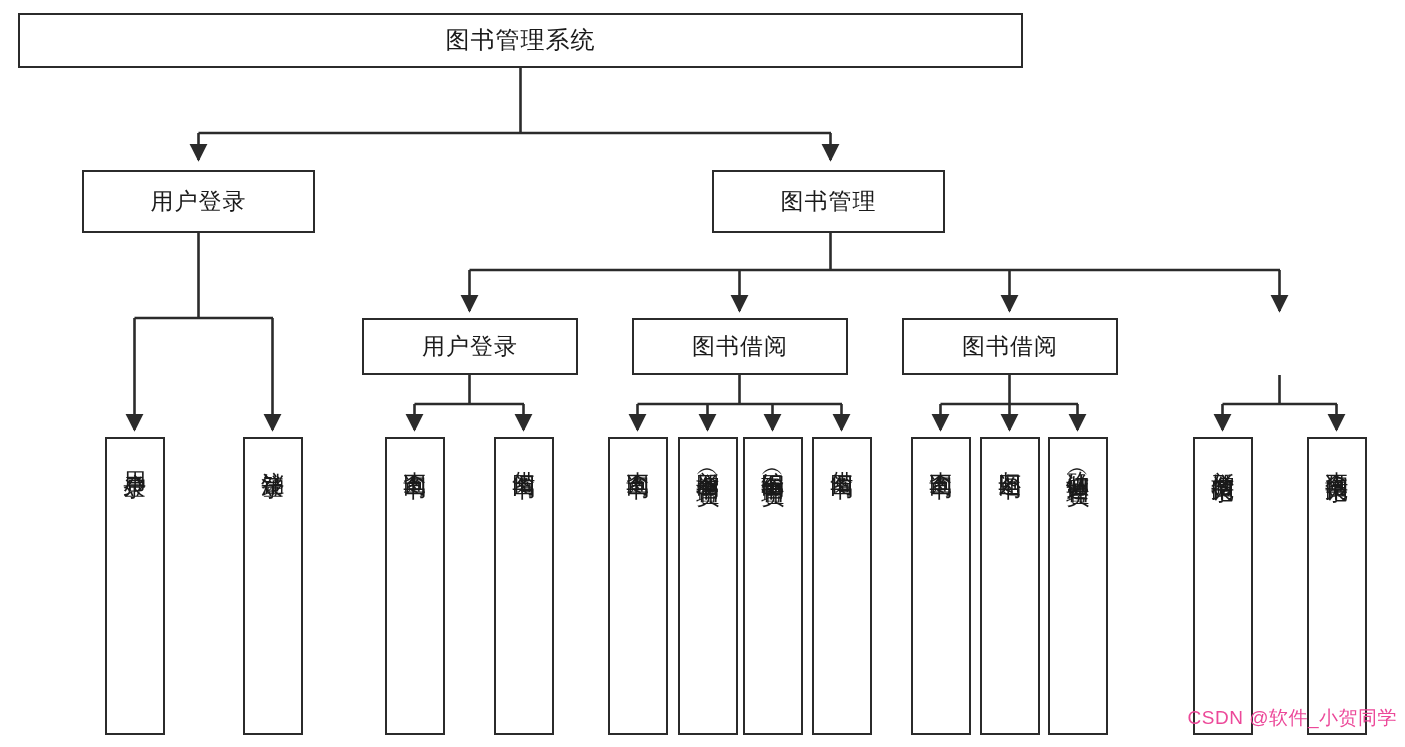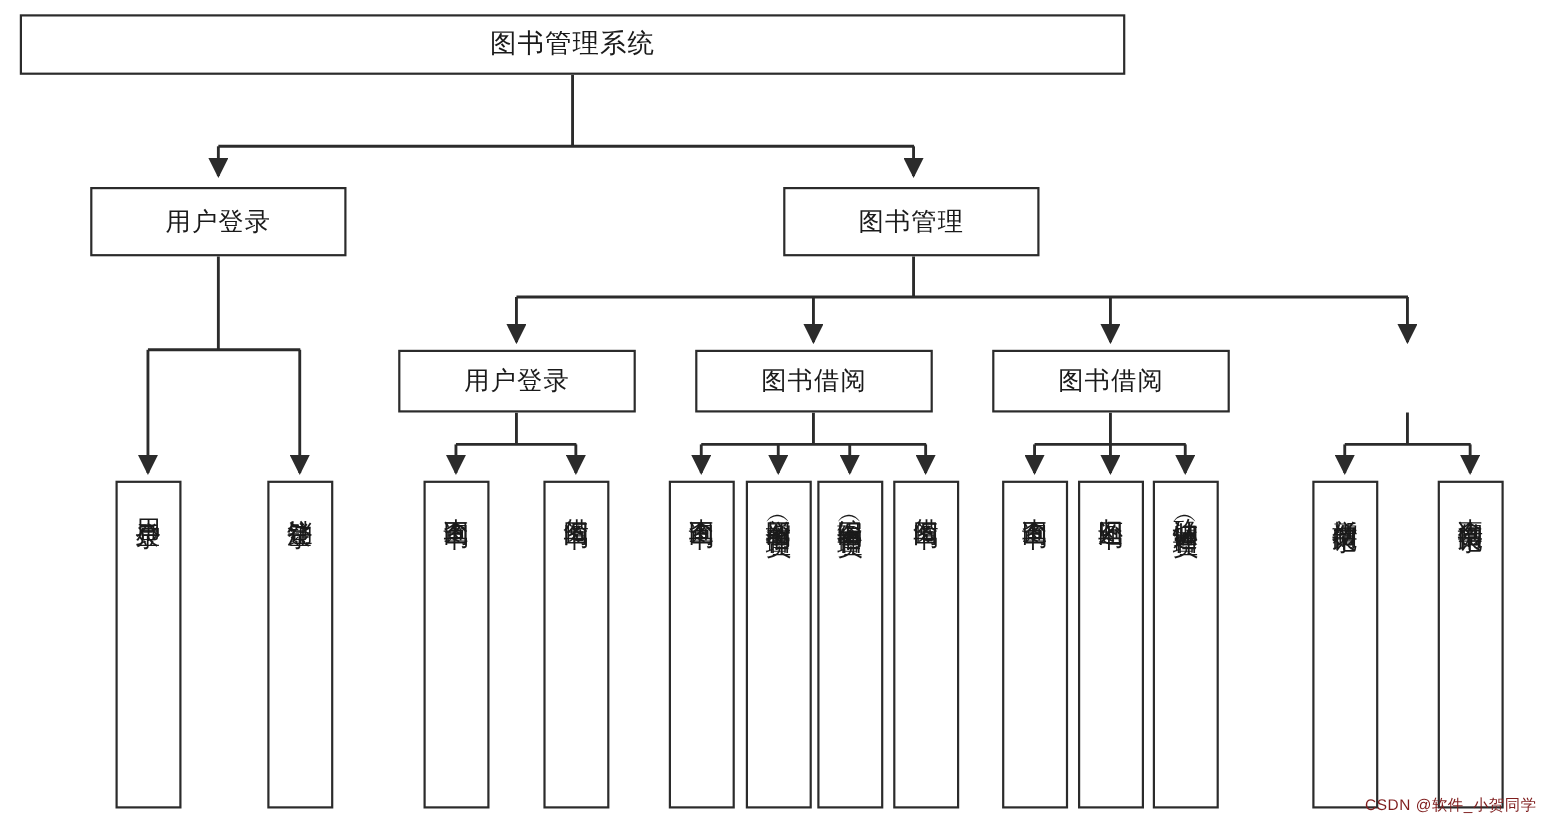--- a/index.html
+++ b/index.html
@@ -56,23 +56,23 @@
     text-orientation: upright;
     font-size: 23px;
     line-height: 1.32;
     letter-spacing: 2px;
     white-space: nowrap;
     color: #1a1a1a;
   }
   #watermark {
     position: absolute;
     right: 8px;
-    bottom: 6px;
-    font-size: 14px;
-    color: #7f1d1d;
+    bottom: 16px;
+    font-size: 19px;
+    color: #ec4899;
     white-space: nowrap;
     letter-spacing: 0.5px;
   }
 </style>
 </head>
 <body>
 
 <div id="diagram-root">
 
   <svg id="edge-layer" viewBox="0 0 1405 747" xmlns="http://www.w3.org/2000/svg">

